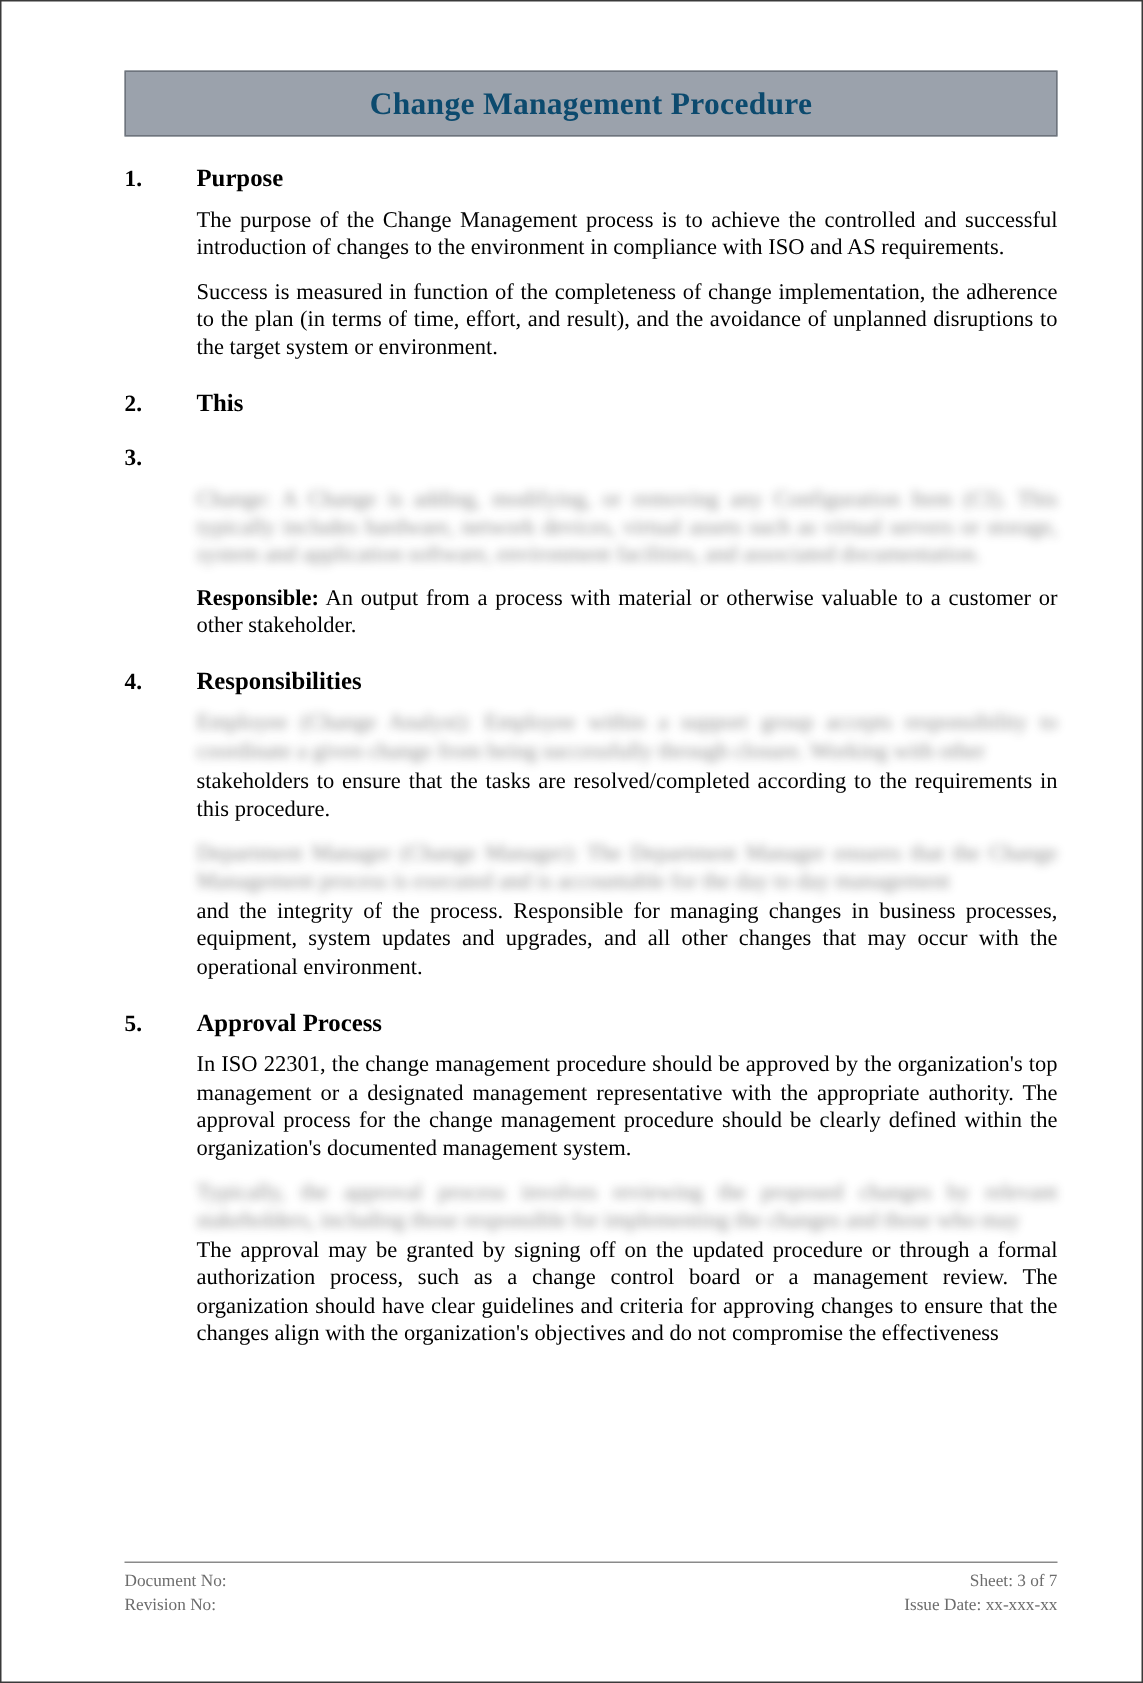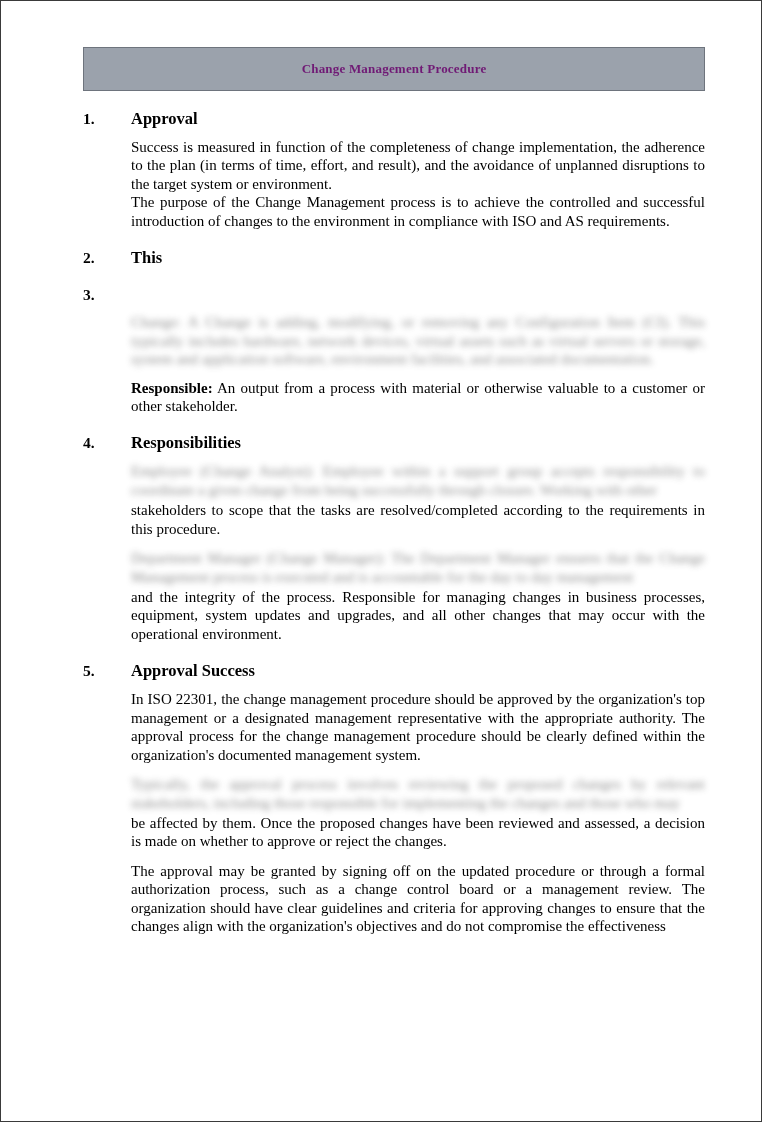--- a/index.html
+++ b/index.html
@@ -33,22 +33,22 @@
     margin-top: 46px;
     height: 44px;
     background: #9ba2ac;
     border: 1px solid #6e747d;
     box-sizing: border-box;
     display: flex;
     align-items: center;
     justify-content: center;
   }
   .title-banner-text {
-    color: #701a75;
-    font-size: 13px;
+    color: #0c4a6e;
+    font-size: 21px;
     font-weight: bold;
     letter-spacing: 0.2px;
   }
 
   
   .section {
     margin-top: 18px;
   }
   .section-head {
     display: flex;
@@ -126,25 +126,25 @@
 
   <div class="content">
 
     <div class="title-banner">
       <div class="title-banner-text">Change Management Procedure</div>
     </div>
 
     <div class="section">
       <div class="section-head">
         <div class="section-num">1.</div>
-        <div class="section-title">Approval</div>
-      </div>
-      <div class="body-block">
+        <div class="section-title">Purpose</div>
+      </div>
+      <div class="body-block">
+        <p class="para">The purpose of the Change Management process is to achieve the controlled and successful introduction of changes to the environment in compliance with ISO and AS requirements.</p>
         <p class="para last">Success is measured in function of the completeness of change implementation, the adherence to the plan (in terms of time, effort, and result), and the avoidance of unplanned disruptions to the target system or environment.</p>
-        <p class="para">The purpose of the Change Management process is to achieve the controlled and successful introduction of changes to the environment in compliance with ISO and AS requirements.</p>
       </div>
     </div>
 
     <div class="section">
       <div class="section-head">
         <div class="section-num">2.</div>
         <div class="section-title">This</div>
       </div>
     </div>
 
@@ -158,35 +158,44 @@
       </div>
     </div>
 
     <div class="section">
       <div class="section-head">
         <div class="section-num">4.</div>
         <div class="section-title">Responsibilities</div>
       </div>
       <div class="body-block">
         <p class="redacted tight">Employee (Change Analyst): Employee within a support group accepts responsibility to coordinate a given change from being successfully through closure. Working with other</p>
-        <p class="para para-continued">stakeholders to scope that the tasks are resolved/completed according to the requirements in this procedure.</p>
+        <p class="para para-continued">stakeholders to ensure that the tasks are resolved/completed according to the requirements in this procedure.</p>
         <p class="redacted tight">Department Manager (Change Manager): The Department Manager ensures that the Change Management process is executed and is accountable for the day to day management</p>
         <p class="para para-continued last">and the integrity of the process. Responsible for managing changes in business processes, equipment, system updates and upgrades, and all other changes that may occur with the operational environment.</p>
       </div>
     </div>
 
     <div class="section">
       <div class="section-head">
         <div class="section-num">5.</div>
-        <div class="section-title">Approval Success</div>
+        <div class="section-title">Approval Process</div>
       </div>
       <div class="body-block">
         <p class="para">In ISO 22301, the change management procedure should be approved by the organization's top management or a designated management representative with the appropriate authority. The approval process for the change management procedure should be clearly defined within the organization's documented management system.</p>
         <p class="redacted tight">Typically, the approval process involves reviewing the proposed changes by relevant stakeholders, including those responsible for implementing the changes and those who may</p>
-        <p class="para para-continued">be affected by them. Once the proposed changes have been reviewed and assessed, a decision is made on whether to approve or reject the changes.</p>
         <p class="para last">The approval may be granted by signing off on the updated procedure or through a formal authorization process, such as a change control board or a management review. The organization should have clear guidelines and criteria for approving changes to ensure that the changes align with the organization's objectives and do not compromise the effectiveness</p>
       </div>
     </div>
 
   </div>
 
+  <div class="footer">
+    <div class="footer-row">
+      <span>Document No:</span>
+      <span>Sheet: 3 of 7</span>
+    </div>
+    <div class="footer-row">
+      <span>Revision No:</span>
+      <span>Issue Date: xx-xxx-xx</span>
+    </div>
+  </div>
 
 </div>
 
 </body></html>

